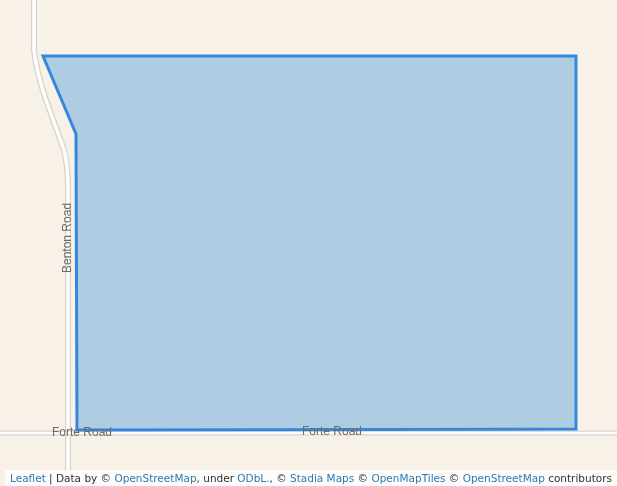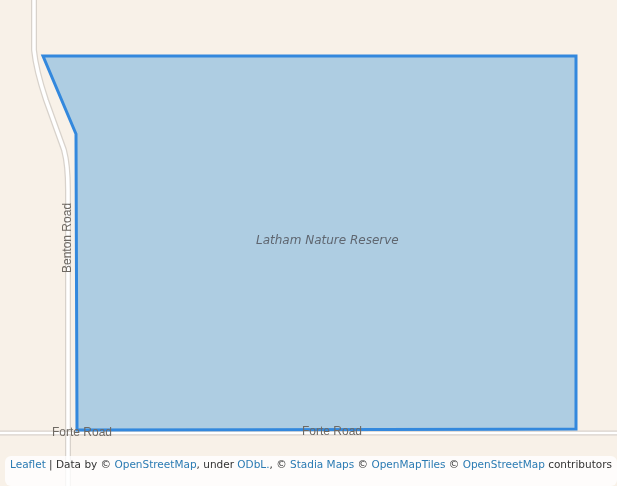--- a/index.html
+++ b/index.html
@@ -1,21 +1,21 @@
 <!DOCTYPE html>
 <html><head>
 <meta charset="utf-8">
 <style>
   html, body { margin: 0; padding: 0; }
   body { width: 617px; height: 486px; overflow: hidden; background: #f8f1e8; position: relative; font-family: "DejaVu Sans", sans-serif; }
   #map { position: absolute; left: 0; top: 0; width: 617px; height: 486px; background: #f8f1e8; }
   svg.layer { position: absolute; left: 0; top: 0; }
   .road-label { position: absolute; font-family: "Liberation Sans", sans-serif; font-size: 12px; color: #6f6a64; white-space: nowrap; }
   .area-label { position: absolute; font-family: "DejaVu Sans", sans-serif; font-style: italic; font-size: 12px; color: #5f6670; white-space: nowrap; }
-  .attribution { position: absolute; right: 0; bottom: 0; height: 30px; line-height: 16px; padding: 0 5px; background: rgba(255,255,255,0.8); font-size: 10.5px; color: #333; white-space: nowrap; border-radius: 6px; }
+  .attribution { position: absolute; right: 0; bottom: 0; height: 16px; line-height: 16px; padding: 0 5px; background: rgba(255,255,255,0.8); font-size: 10.5px; color: #333; white-space: nowrap; }
   .attribution a { color: #2b7bb3; text-decoration: none; }
 </style>
 </head>
 <body>
 
 <div id="map">
   <svg class="layer" width="617" height="486">
 
     <g>
       <path d="M34,0 L34,50 Q36,70 46,100 L64,150 Q68,165 68,190 L68,486" fill="none" stroke="#d8d2cb" stroke-width="6"></path>
@@ -28,18 +28,17 @@
     </g>
 
     <polygon points="43,56 576,56 576,429 77,430 76,134" fill="#aecde2" stroke="#3388dd" stroke-width="3" stroke-linejoin="miter"></polygon>
   </svg>
 
   <div class="road-label" style="left:-10px; top:2px; transform: rotate(-90deg); transform-origin: 40px 8px; clip-path: inset(0 0 0 50px);">Benton Road</div>
   <div class="road-label" style="left:28px; top:225px; transform: rotate(-90deg); transform-origin: 40px 8px;">Benton Road</div>
   <div class="road-label" style="left:52px; top:425px;">Forte Road</div>
   <div class="road-label" style="left:302px; top:424px;">Forte Road</div>
 
-  <div class="area-label" style="left:256px; top:233px;">Latham Nature Reserve</div>
 
   <div class="attribution">
     <a href="#">Leaflet</a><span> | Data by © </span><a href="#">OpenStreetMap</a><span>, under </span><a href="#">ODbL.</a><span>, © </span><a href="#">Stadia Maps</a><span> © </span><a href="#">OpenMapTiles</a><span> © </span><a href="#">OpenStreetMap</a><span> contributors</span>
   </div>
 </div>
 
 </body></html>

